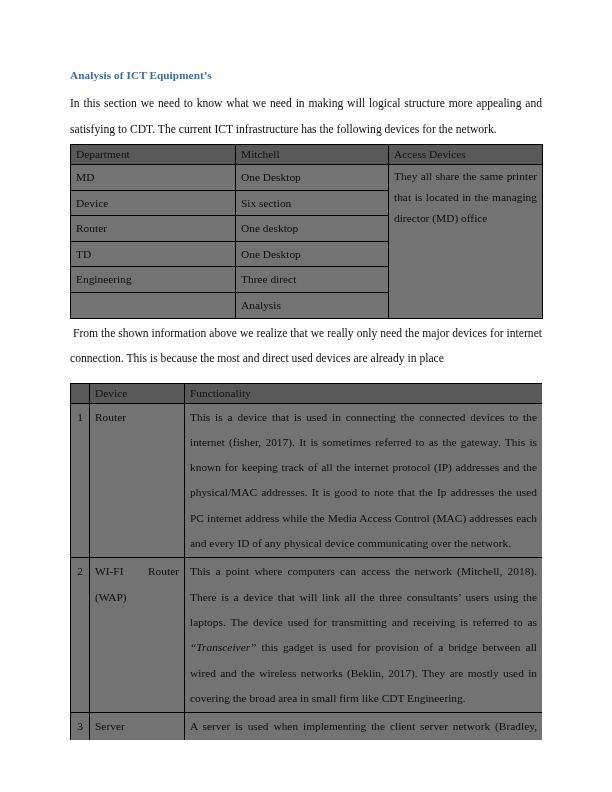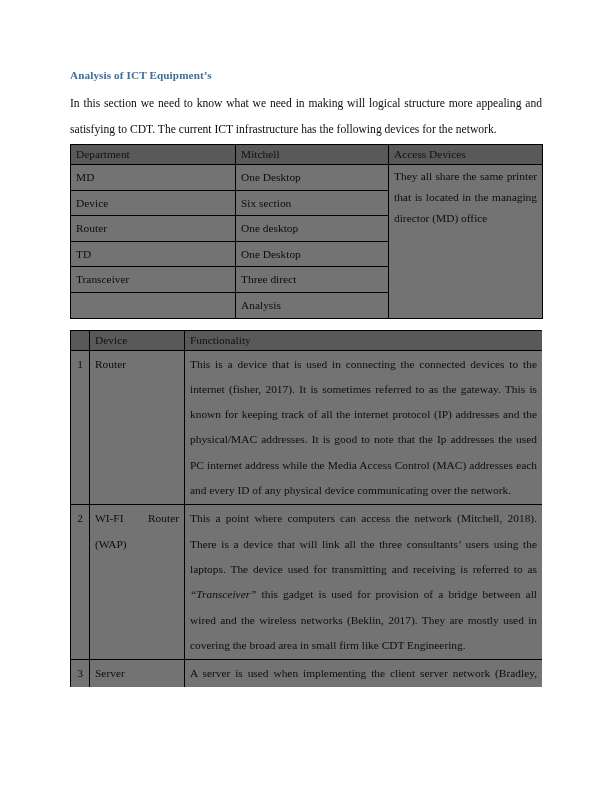--- a/index.html
+++ b/index.html
@@ -169,30 +169,31 @@
         </tr>
         <tr>
           <td>Router</td>
           <td>One desktop</td>
         </tr>
         <tr>
           <td>TD</td>
           <td>One Desktop</td>
         </tr>
         <tr>
-          <td>Transceiver</td>
+          <td>Engineering</td>
           <td>Three direct</td>
         </tr>
         <tr>
           <td></td>
           <td>Analysis</td>
         </tr>
       </tbody>
     </table>
 
+    <p class="body-text after-table"><span class="indent-lead">From the shown information above we realize that we really only need the major devices for internet connection. This is because the most and direct used devices are already in place</span></p>
 
     <div class="clip-wrap">
       <table class="doc-table" id="table-devices">
         <colgroup>
           <col class="n">
             <col class="d">
             <col class="f">
         </colgroup>
         <thead>
           <tr>

